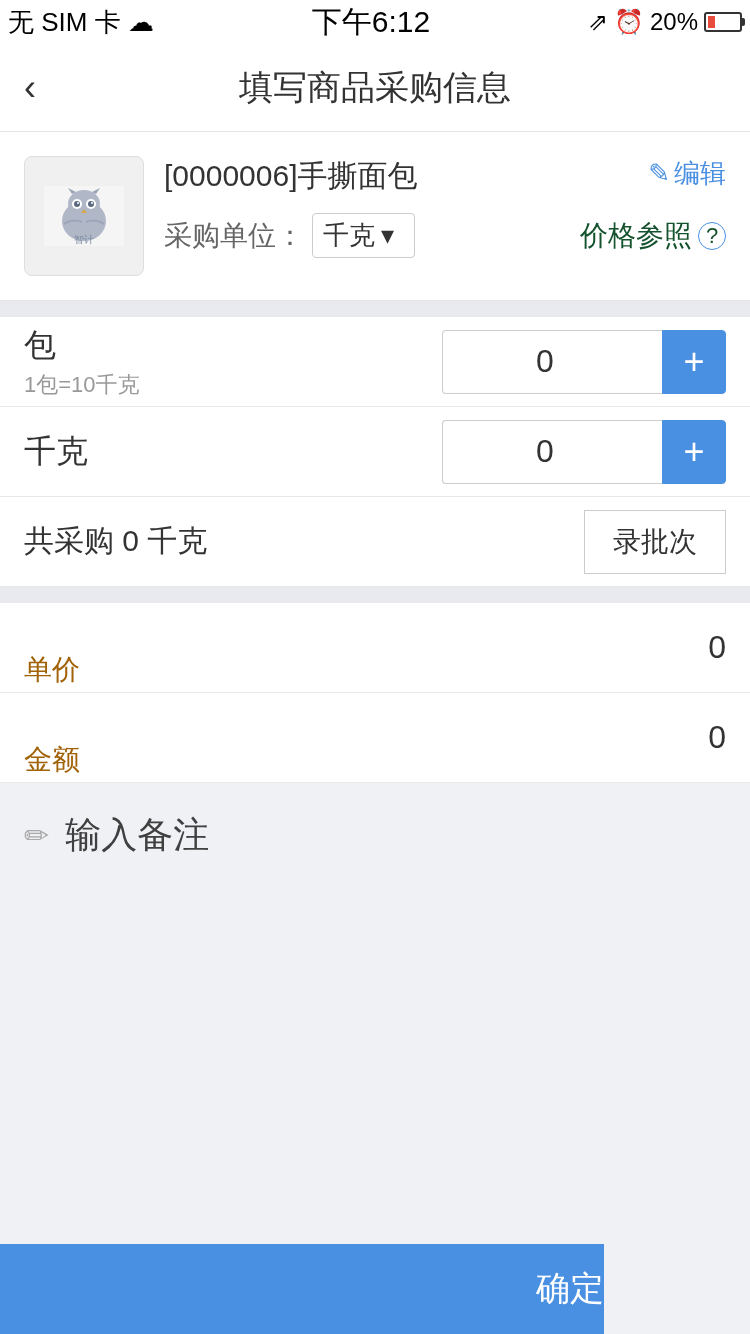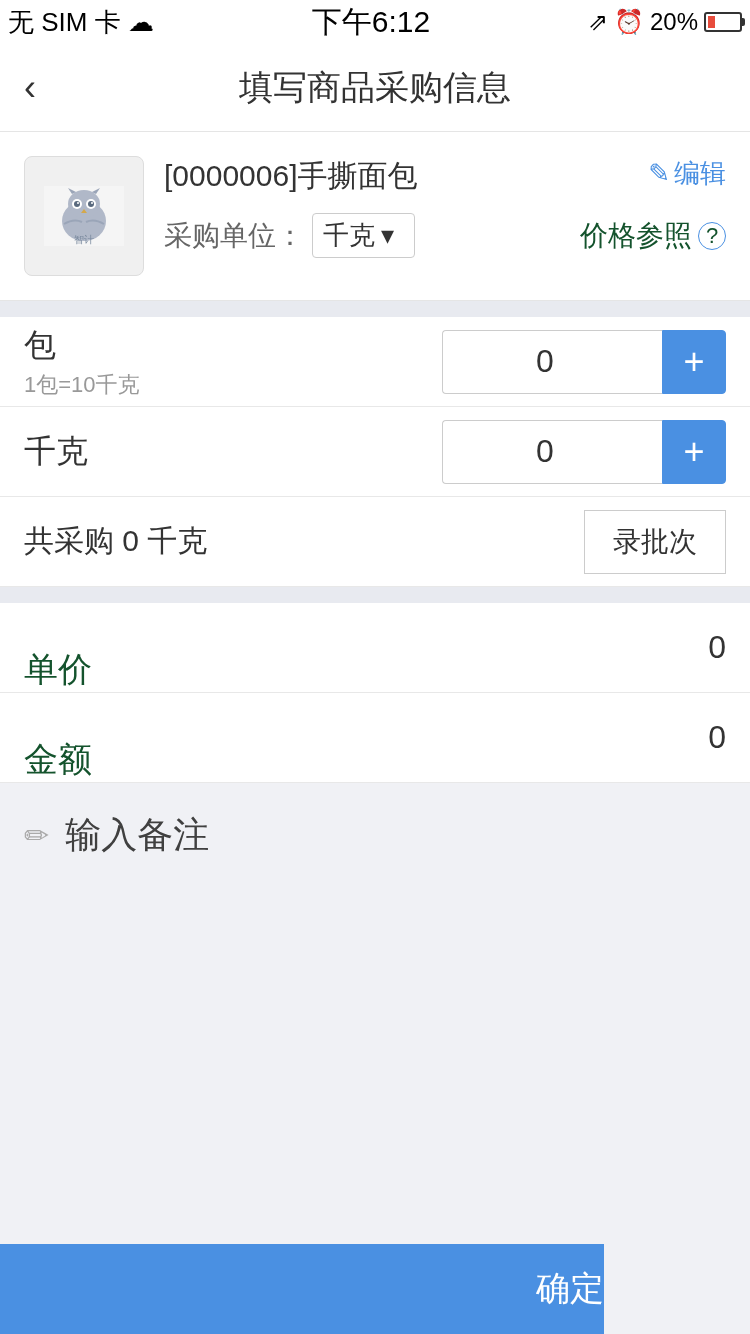--- a/index.html
+++ b/index.html
@@ -237,22 +237,22 @@
     }
     .info-row {
       display: flex;
       align-items: center;
       justify-content: space-between;
       padding: 0 24px;
       height: 90px;
       border-bottom: 1px solid #e8e8e8;
     }
     .info-label {
-      font-size: 34px;
-      color: #14532d;
+      font-size: 28px;
+      color: #a16207;
       margin-top: 44px;
     }
     .info-value {
       font-size: 32px;
       color: #333;
     }
 
     
     .note-section {
       background: #f0f1f5;

